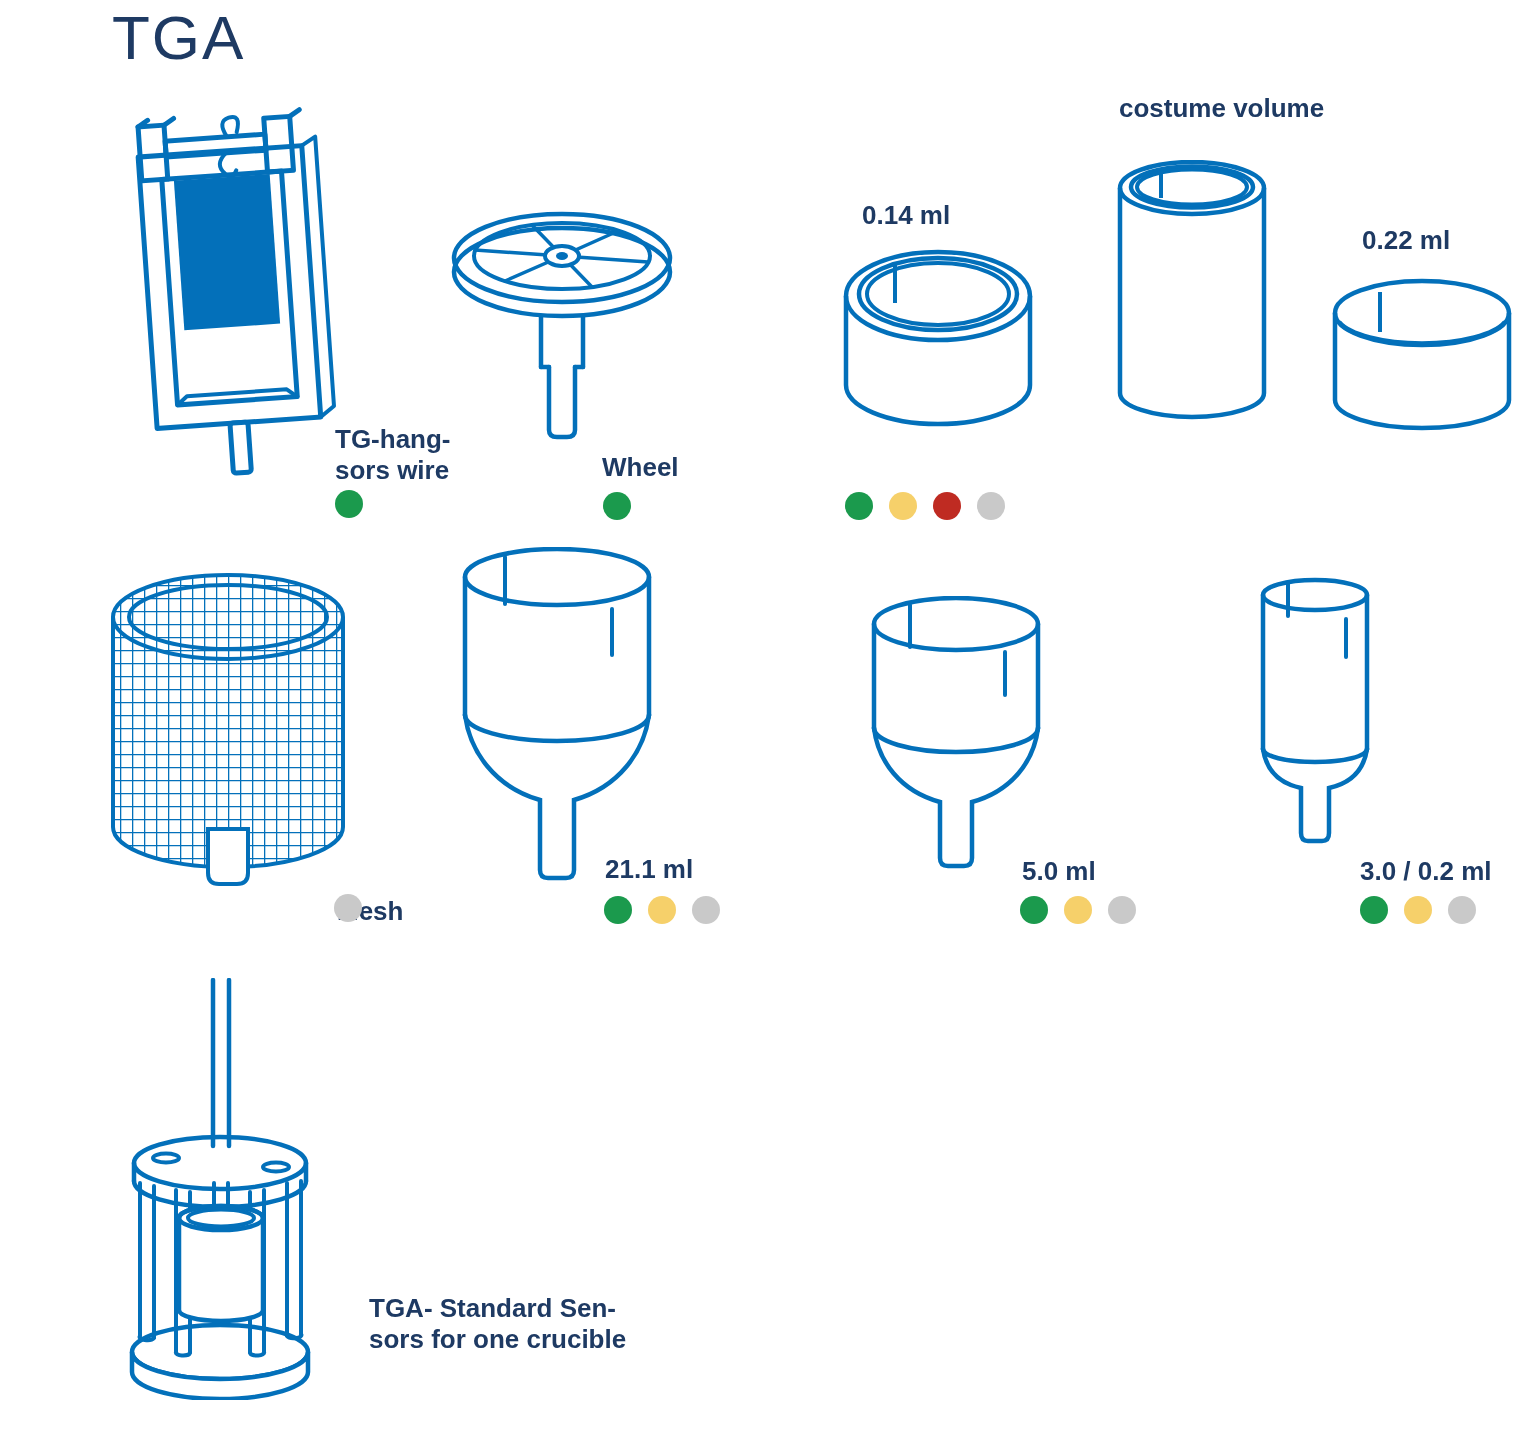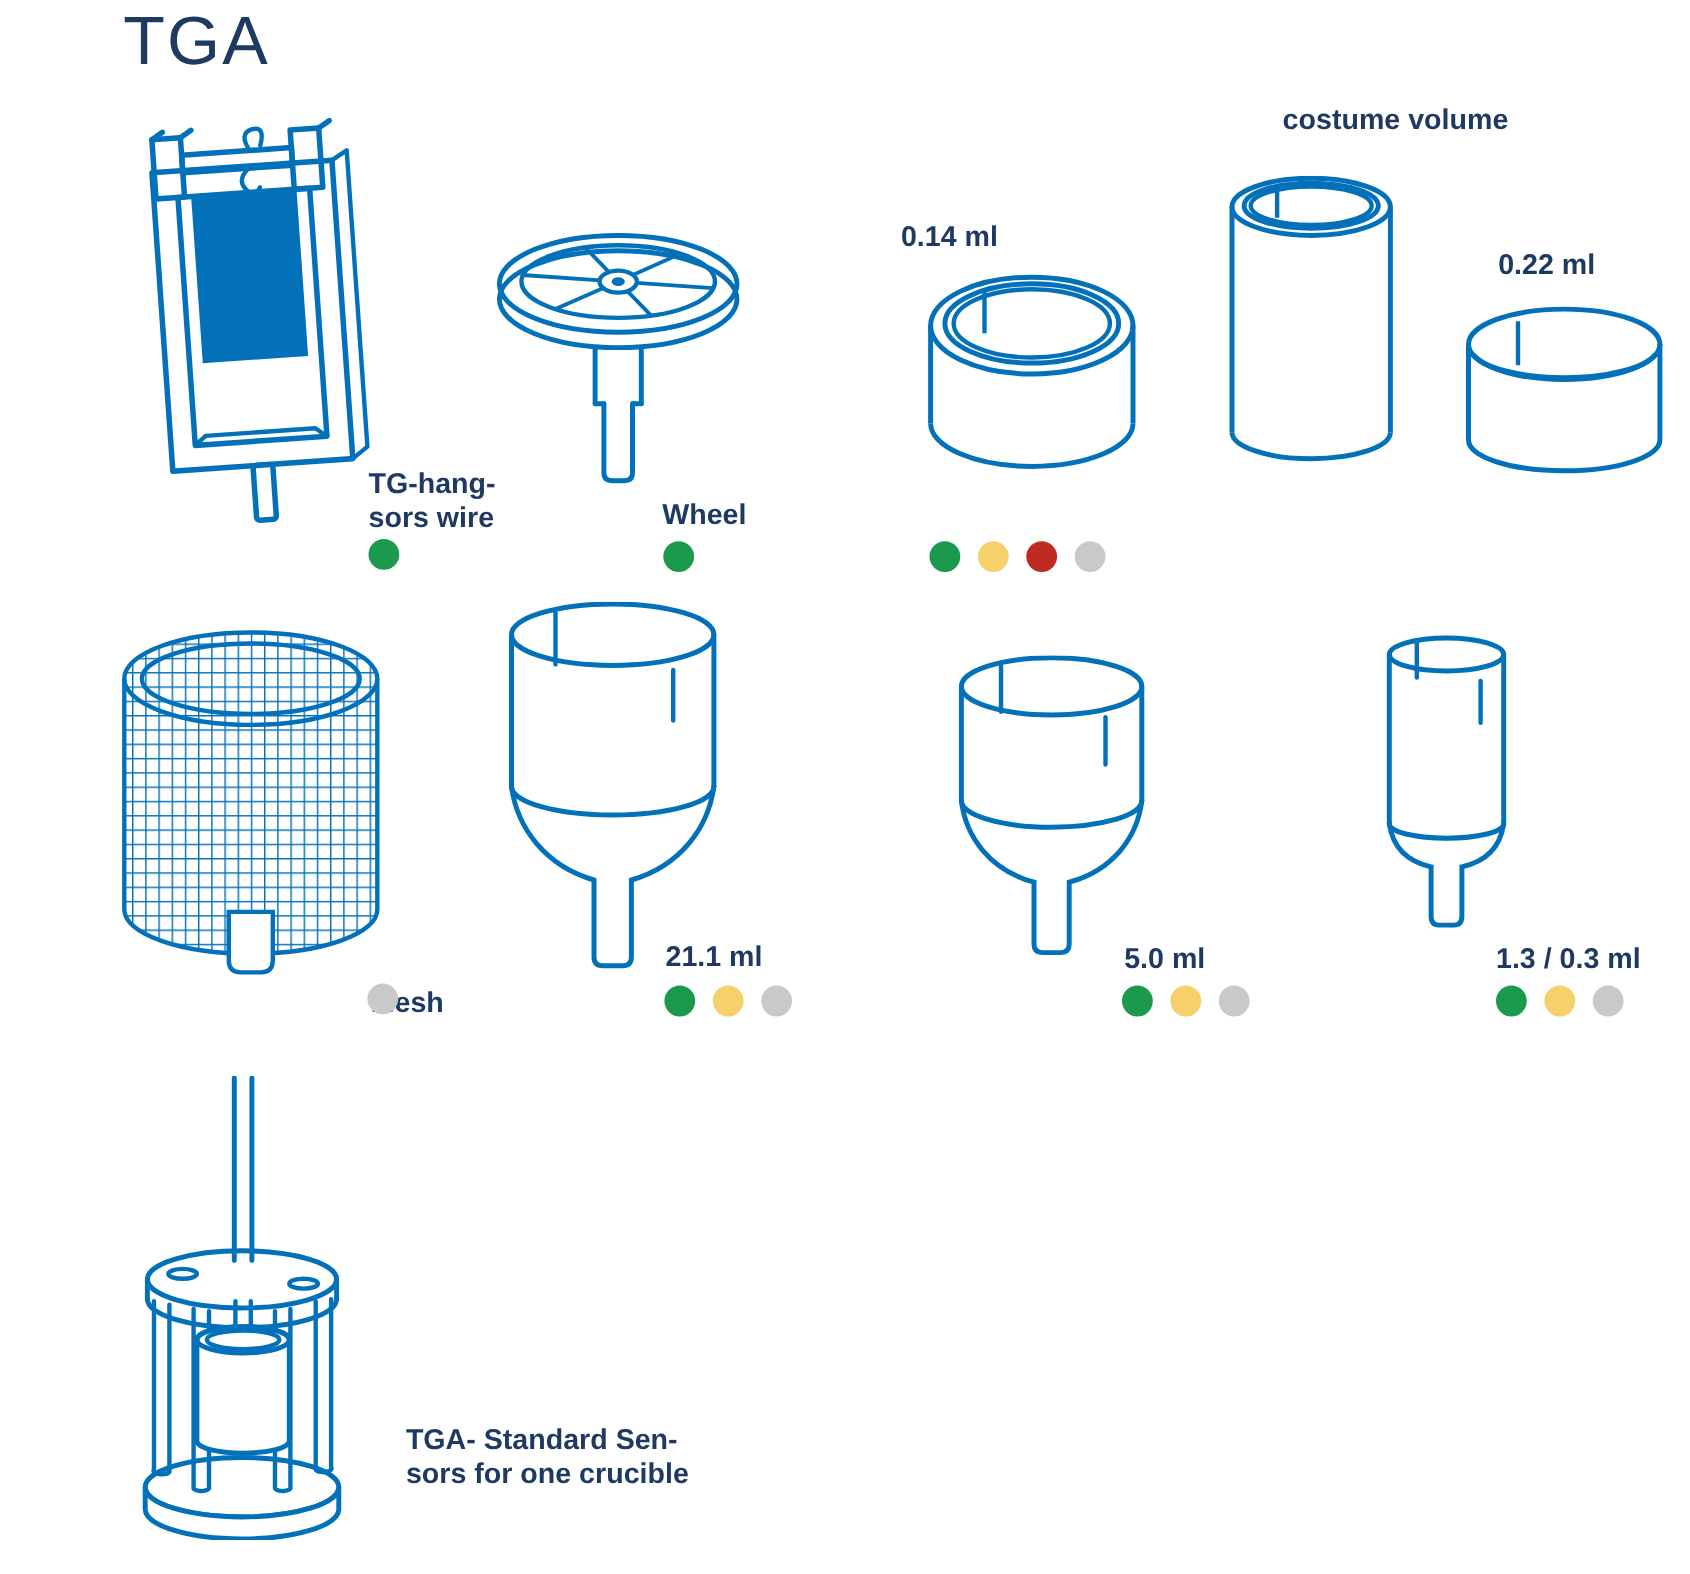--- a/index.html
+++ b/index.html
@@ -69,39 +69,39 @@
 
       <ellipse cx="125" cy="64" rx="17" ry="10" fill="#fff" stroke-width="4"></ellipse>
       <ellipse cx="125" cy="64" rx="6" ry="4" fill="currentColor" stroke="none"></ellipse>
     </svg>
   </div>
   <div class="label" style="left:602px;top:452px;">Wheel</div>
   <div class="dots" style="left:603px;top:492px;">
       <span class="dot" style="background: rgb(27, 154, 77);"></span>
     </div>
 
-  <div class="label" style="left:819px;top:200px;text-align:center;">0.14 ml</div>
+  <div class="label" style="left:862px;top:200px;text-align:center;">0.14 ml</div>
   <div class="fig" style="left:843px;top:248px;">
     <svg width="190" height="182" viewBox="0 0 190 182" fill="none" stroke="currentColor" stroke-width="4.5">
       <ellipse cx="95" cy="48" rx="92" ry="44"></ellipse>
       <ellipse cx="95" cy="46" rx="79" ry="36"></ellipse>
       <ellipse cx="95" cy="46" rx="71" ry="31" stroke-width="4"></ellipse>
       <path d="M52 17 L52 55" stroke-width="4"></path>
       <path d="M3 48 L3 137 M187 48 L187 137"></path>
       <path d="M3 137 A92 39 0 0 0 187 137"></path>
     </svg>
   </div>
   <div class="dots" style="left:845px;top:492px;">
       <span class="dot" style="background: rgb(27, 154, 77);"></span>
       <span class="dot" style="background: rgb(246, 208, 106);"></span>
       <span class="dot" style="background: rgb(191, 43, 34);"></span>
       <span class="dot" style="background: rgb(201, 201, 201);"></span>
     </div>
 
-  <div class="label" style="left:1119px;top:93px;margin-left:47px;">costume volume</div>
+  <div class="label" style="left:1119px;top:93px;">costume volume</div>
   <div class="fig" style="left:1117px;top:160px;">
     <svg width="150" height="268" viewBox="0 0 150 268" fill="none" stroke="currentColor" stroke-width="4.5">
       <ellipse cx="75" cy="28" rx="72" ry="26"></ellipse>
       <ellipse cx="75" cy="27" rx="61" ry="20.5"></ellipse>
       <ellipse cx="75" cy="27" rx="55" ry="17.5" stroke-width="4"></ellipse>
       <path d="M44 11 L44 38" stroke-width="4"></path>
       <path d="M3 28 L3 233 M147 28 L147 233"></path>
       <path d="M3 233 A72 24 0 0 0 147 233"></path>
     </svg>
   </div>
@@ -178,21 +178,21 @@
   <div class="fig" style="left:1258px;top:577px;">
     <svg width="115" height="277" viewBox="0 0 115 277" fill="none" stroke="currentColor" stroke-width="4.5" stroke-linecap="round">
       <ellipse cx="57" cy="18" rx="52" ry="15"></ellipse>
       <path d="M30 6 L30 39" stroke-width="4"></path>
       <path d="M88 42 L88 80" stroke-width="4"></path>
       <path d="M5 18 L5 172 M109 18 L109 172"></path>
       <path d="M5 172 A52 13 0 0 0 109 172"></path>
       <path d="M5 172 C8 192 20 206 43 211 L43 256 Q43 264 50 264 L64 264 Q71 264 71 256 L71 211 C94 206 106 192 109 172"></path>
     </svg>
   </div>
-  <div class="label" style="left:1360px;top:856px;">1.3 / 0.3 ml</div>
+  <div class="label" style="left:1360px;top:856px;">3.0 / 0.2 ml</div>
   <div class="dots" style="left:1360px;top:896px;">
       <span class="dot" style="background: rgb(27, 154, 77);"></span>
       <span class="dot" style="background: rgb(246, 208, 106);"></span>
       <span class="dot" style="background: rgb(201, 201, 201);"></span>
     </div>
 
   <div class="fig" style="left:128px;top:978px;">
     <svg width="185" height="422" viewBox="0 0 185 422" fill="none" stroke="currentColor" stroke-width="4.5" stroke-linecap="round">
 
       <path d="M85 2 L85 168 M101 2 L101 168"></path>

